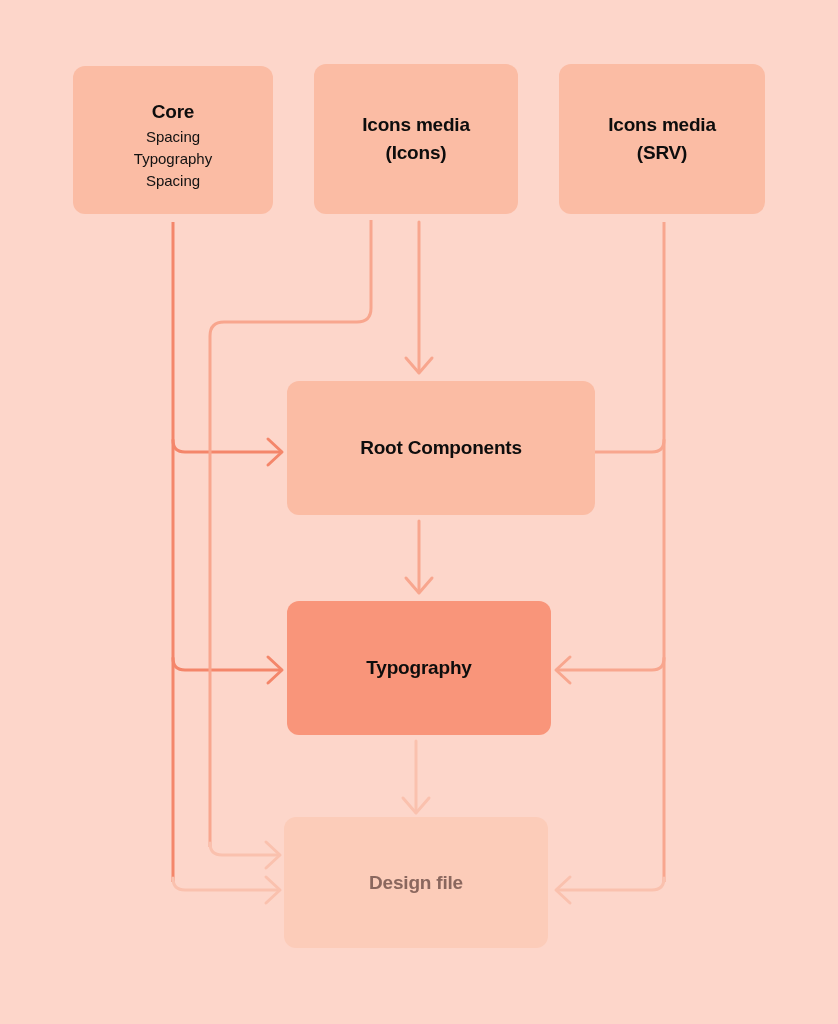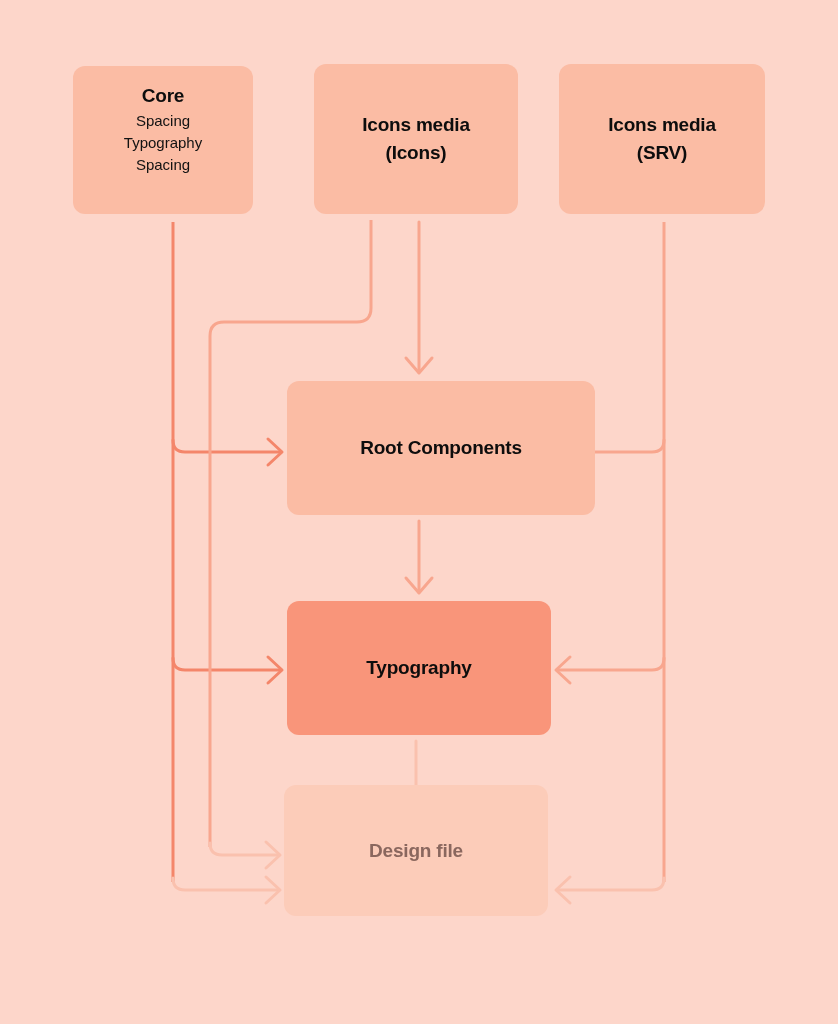--- a/index.html
+++ b/index.html
@@ -46,25 +46,25 @@
   }
   .node .sub {
     font-weight: normal;
     font-size: 15px;
     color: #121212;
     line-height: 1.47;
   }
   #node-core {
     left: 73px;
     top: 66px;
-    width: 180px;
+    width: 200px;
     height: 148px;
     background: #fbbca4;
     justify-content: flex-start;
-    padding-top: 16px;
+    padding-top: 32px;
   }
   #node-icons-client {
     left: 314px;
     top: 64px;
     width: 204px;
     height: 150px;
     background: #fbbca4;
   }
   #node-icons-srv {
     left: 559px;
@@ -82,21 +82,21 @@
   }
   #node-components {
     left: 287px;
     top: 601px;
     width: 264px;
     height: 134px;
     background: #f9957a;
   }
   #node-design-file {
     left: 284px;
-    top: 785px;
+    top: 817px;
     width: 264px;
     height: 131px;
     background: #fcccb9;
   }
   #node-design-file .title {
     color: #8a675e;
   }
 </style>
 </head>
 <body>

